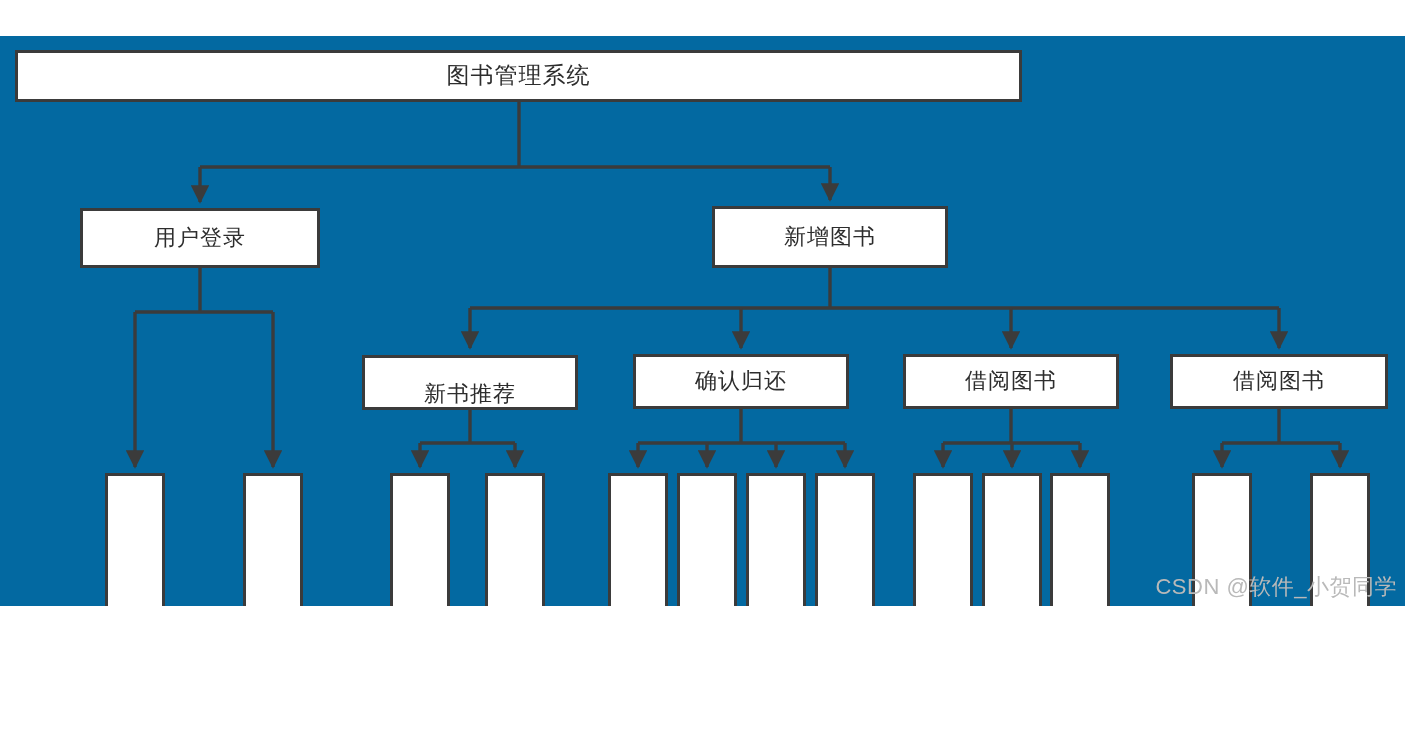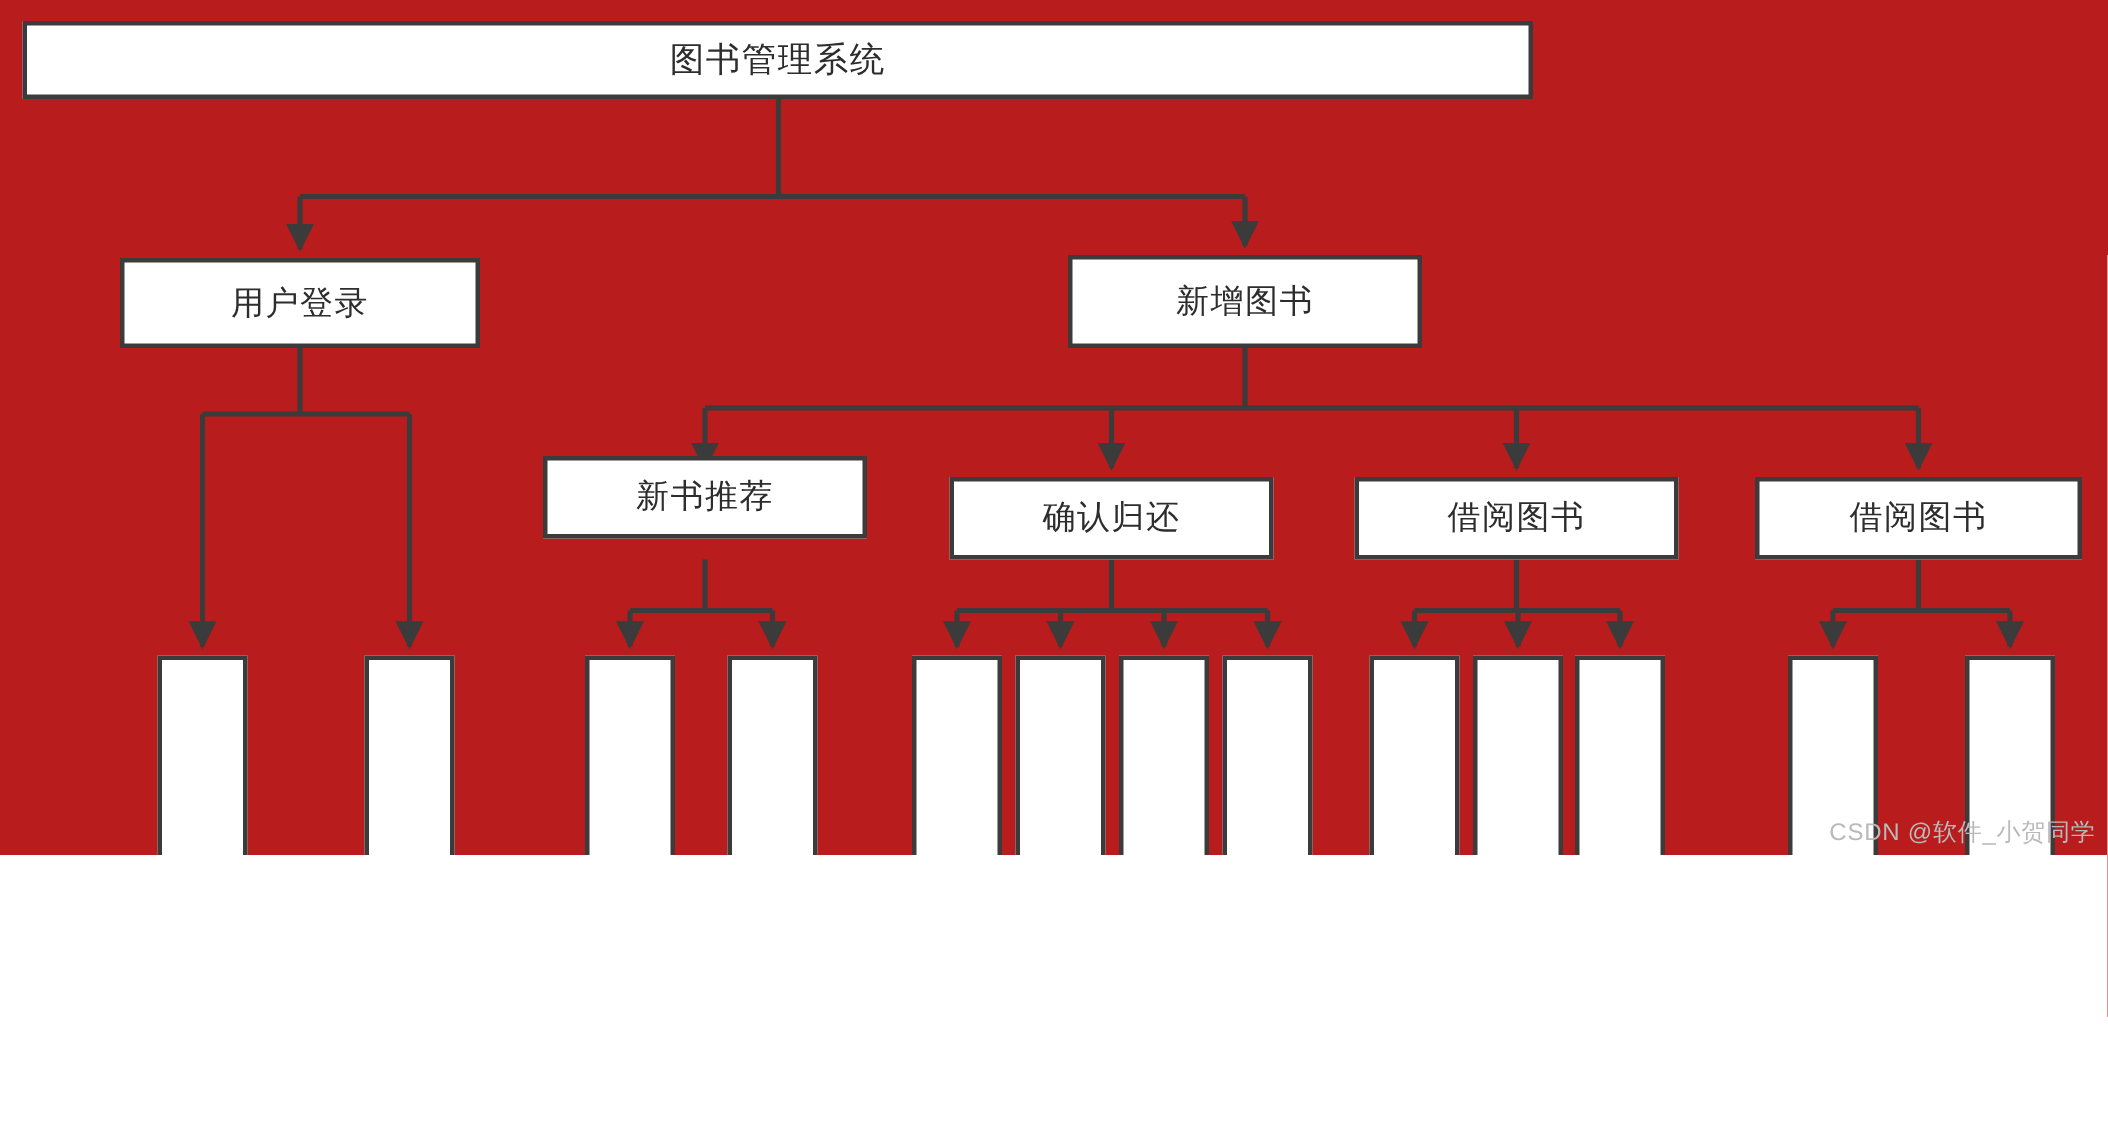--- a/index.html
+++ b/index.html
@@ -8,22 +8,23 @@
     padding: 0;
     background: #ffffff;
   }
   body {
     font-family: "Liberation Sans", "DejaVu Sans", sans-serif;
   }
   #canvas {
     position: relative;
     width: 1405px;
     height: 570px;
-    background: #b91c1c;
+    background: #0369a1;
     overflow: hidden;
+    margin-top: 36px;
   }
   #edges {
     position: absolute;
     left: 0;
     top: 0;
     width: 1405px;
     height: 747px;
   }
   .node {
     position: absolute;
@@ -60,21 +61,21 @@
     text-align: center;
   }
   .node.v .lbl {
     writing-mode: vertical-rl;
     text-orientation: upright;
   }
   #watermark {
     position: absolute;
     right: 8px;
     bottom: 4px;
-    font-size: 16px;
+    font-size: 22px;
     color: #b9b9b9;
     letter-spacing: 0.5px;
     z-index: 5;
     white-space: nowrap;
   }
 </style>
 </head>
 <body>
 
 <div id="canvas">
@@ -135,21 +136,21 @@
 
   <div id="level2-layer">
       <div class="node h" style="left: 80px; top: 172px; width: 240px; height: 60px;">
         <span class="lbl">用户登录</span>
       </div>
       <div class="node h" style="left: 712px; top: 170px; width: 236px; height: 62px;">
         <span class="lbl">新增图书</span>
       </div>
     </div>
   <div id="level3-layer">
-      <div class="node h" style="left: 362px; top: 304px; width: 216px; height: 55px;">
+      <div class="node h" style="left: 362px; top: 319px; width: 216px; height: 55px; align-items: flex-end;">
         <span class="lbl">新书推荐</span>
       </div>
       <div class="node h" style="left: 633px; top: 318px; width: 216px; height: 55px;">
         <span class="lbl">确认归还</span>
       </div>
       <div class="node h" style="left: 903px; top: 318px; width: 216px; height: 55px;">
         <span class="lbl">借阅图书</span>
       </div>
       <div class="node h" style="left: 1170px; top: 318px; width: 218px; height: 55px;">
         <span class="lbl">借阅图书</span>

